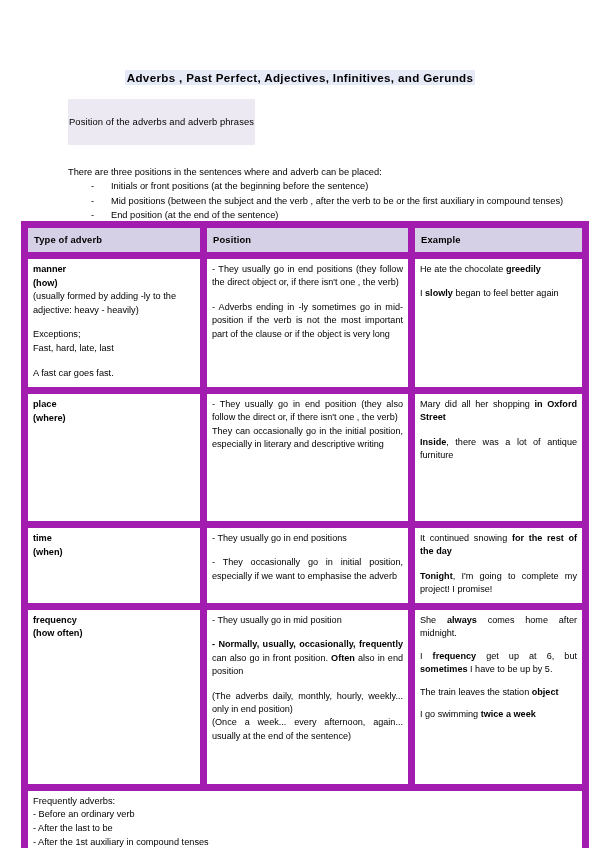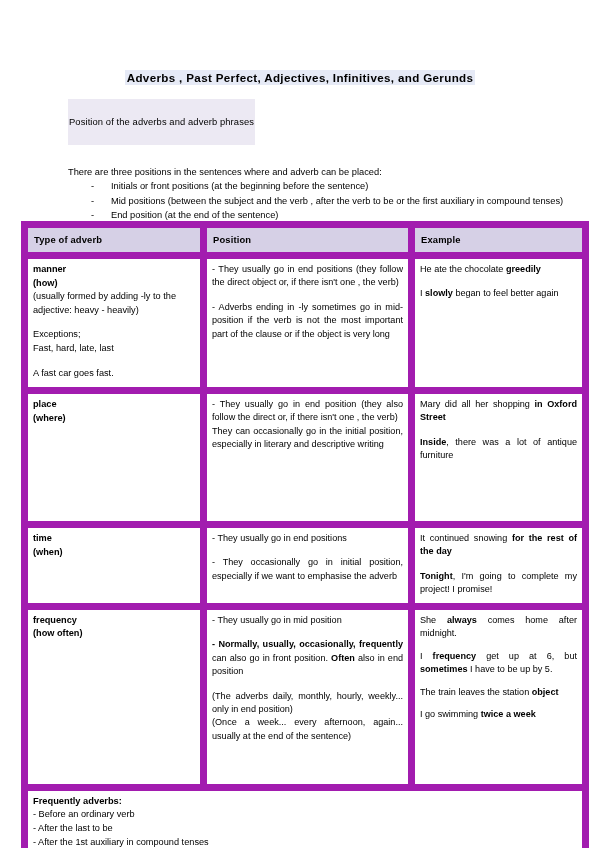--- a/index.html
+++ b/index.html
@@ -148,21 +148,21 @@
   .row-place td  { height: 117px; }
   .row-time td   { height: 47px; }
   .row-freq td   { height: 164px; }
 
   .footer-cell {
     padding: 4px 6px 7px 7px;
     line-height: 1.62;
     font-size: 9.2px;
   }
   .footer-cell .f-head {
-    font-weight: bold;
+    font-weight: normal;
     font-size: 9.3px;
   }
   .footer-cell .f-line {
     display: block;
   }
 </style>
 </head>
 <body>
 
 <div class="page">

